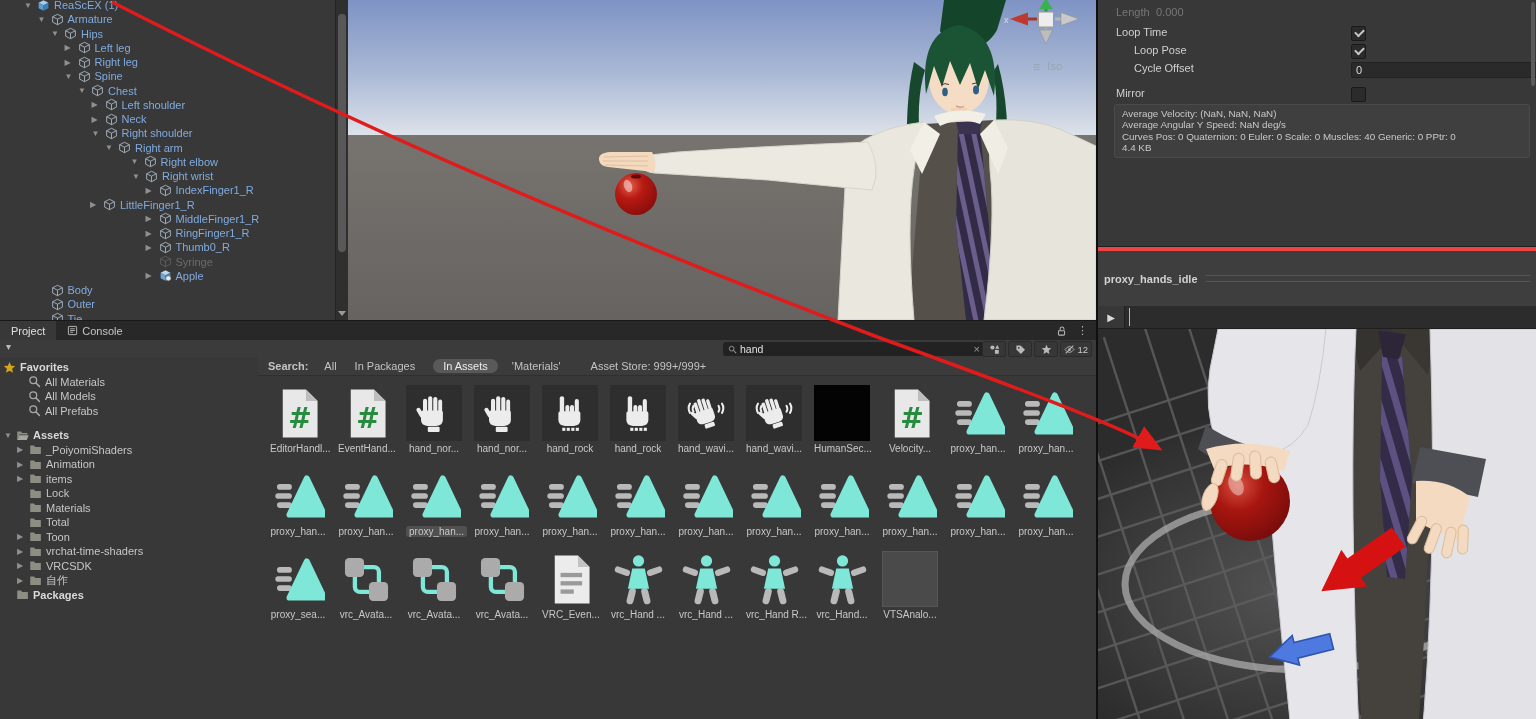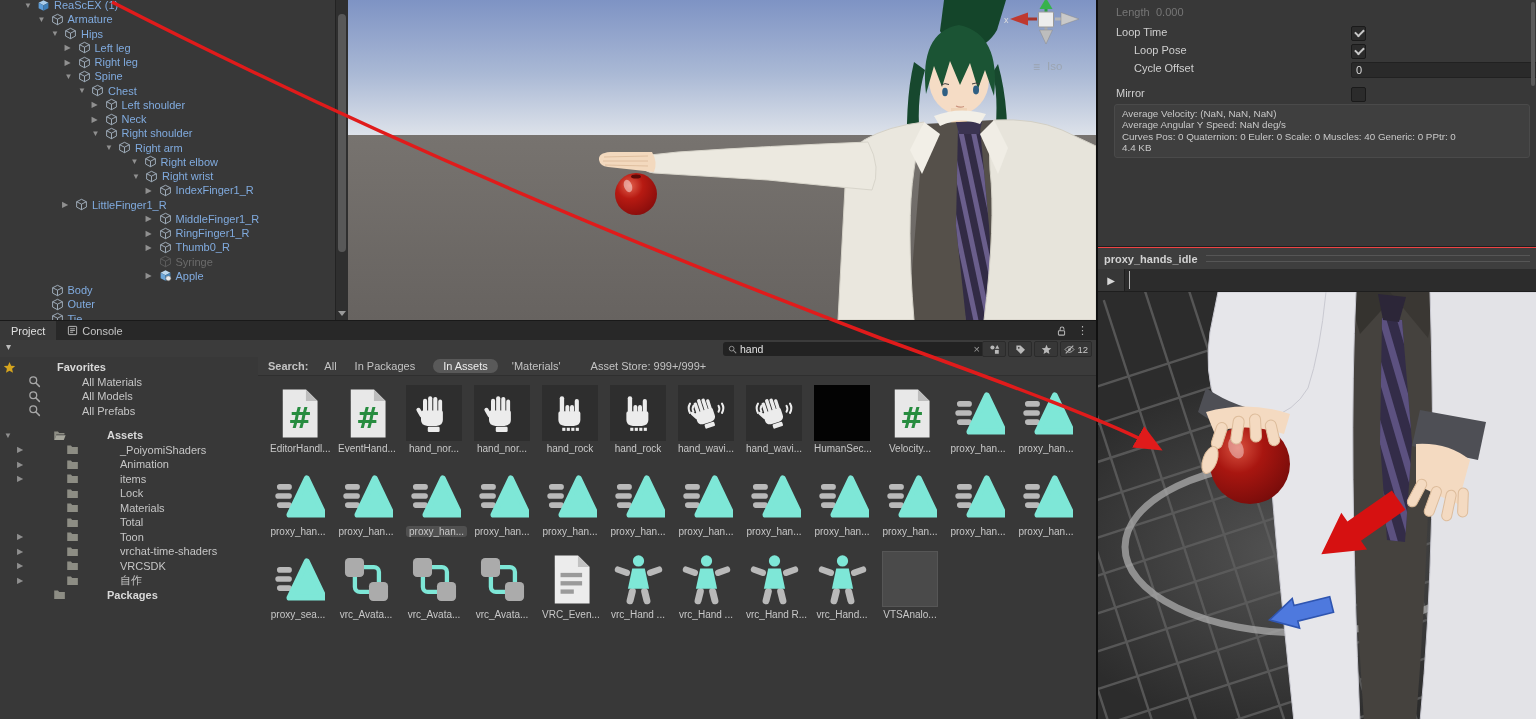--- a/index.html
+++ b/index.html
@@ -24,21 +24,21 @@
   
   .rightpanel{position:absolute;left:1096px;top:0;width:440px;height:719px;background:#383838;border-left:2px solid #101010;box-sizing:border-box;}
   .insp{position:relative;height:246px;border-bottom:1px solid #1f1f1f;font-size:11px;color:#cfcfcf;}
   .ilabel{position:absolute;white-space:nowrap;}
   .dim{color:#767676;}
   .cb{position:absolute;width:13px;height:13px;background:#2b2b2b;border:1px solid #1a1a1a;border-radius:2px;}
   .cb.on::after{content:"";position:absolute;left:2.5px;top:2px;width:7px;height:4px;border-left:2px solid #c8c8c8;border-bottom:2px solid #c8c8c8;transform:rotate(-45deg);}
   .numfield{position:absolute;left:253px;top:62px;width:177px;height:14px;background:#2a2a2a;border:1px solid #212121;border-radius:2px;font-size:11px;color:#dadada;padding:0 4px;line-height:14px;}
   .helpbox{position:absolute;left:16px;right:6px;top:104px;background:#3f3f3f;border:1px solid #4a4a4a;border-radius:3px;padding:3px 7px;font-size:9.8px;line-height:11.4px;color:#c9c9c9;white-space:nowrap;overflow:hidden;}
   .insp-scroll{position:absolute;right:1px;top:2px;width:4px;height:84px;background:#5a5a5a;border-radius:2px;}
-  .pvheader{height:21px;background:#3e3e3e;border-top:1px solid #ef4444;display:flex;align-items:center;padding:0 6px;}
+  .pvheader{height:21px;background:#3e3e3e;border-top:4px solid #ef4444;display:flex;align-items:center;padding:17px 6px;}
   .pvheader .title{font-size:11px;font-weight:bold;color:#d2d2d2;white-space:nowrap;}
   .pvheader .rule{flex:1;margin-left:8px;height:5px;border-top:1px solid #565656;border-bottom:1px solid #565656;}
   .pvbar{position:relative;height:22px;background:#2c2c2c;border-bottom:1px solid #1e1e1e;display:flex;align-items:stretch;}
   .playbtn{width:26px;display:flex;align-items:center;justify-content:center;background:#373737;border-right:1px solid #1f1f1f;color:#d8d8d8;font-size:10px;cursor:pointer;}
   .playhead{position:absolute;left:31px;top:2px;width:1px;height:18px;background:#b9b9b9;}
   .pvcanvas{height:430px;background:#2c2c2c;}
   .pvcanvas svg{display:block;}
   
   .projectpanel{position:absolute;left:0;top:320px;width:1096px;height:399px;background:#383838;}
   .ptabs{position:relative;height:19px;background:#282828;border-top:1px solid #191919;display:flex;align-items:flex-end;}
@@ -53,21 +53,21 @@
   .searchfield{position:absolute;left:723px;top:2px;width:262px;height:14px;background:#222222;border-radius:3px;display:flex;align-items:center;}
   .searchfield .mag{width:9px;height:9px;margin:0 3px 0 5px;color:#9a9a9a;flex:none;}
   .searchinput{flex:1;background:transparent;border:none;outline:none;color:#e2e2e2;font-size:10.5px;font-family:inherit;padding:0;min-width:0;}
   .clearx{color:#9a9a9a;font-size:11px;padding:0 5px;cursor:pointer;}
   .tbuttons{position:absolute;right:4px;top:1px;height:16px;display:flex;gap:2px;}
   .tbtn{min-width:24px;height:16px;background:#373737;border:1px solid #2b2b2b;border-radius:2px;display:flex;align-items:center;justify-content:center;gap:2px;cursor:pointer;box-sizing:border-box;padding:0 3px;}
   .tbtn svg{width:11px;height:11px;color:#b9b9b9;}
   .tbtn span{font-size:9.5px;color:#c9c9c9;}
   .pbody{position:absolute;left:0;top:37px;right:0;bottom:0;}
   .ptree{position:absolute;left:0;top:0;bottom:0;width:258px;border-right:1px solid #292929;overflow:hidden;background:#383838;}
-  .frow{display:flex;align-items:center;height:14.5px;font-size:11px;color:#c6c6c6;white-space:nowrap;cursor:default;gap:37px;}
+  .frow{display:flex;align-items:center;height:14.5px;font-size:11px;color:#c6c6c6;white-space:nowrap;cursor:default;}
   .frow .arrow{width:12px;font-size:8px;color:#8f8f8f;flex:none;}
   .frow.closed>.arrow::after{content:"▶";}
   .frow.open>.arrow::after{content:"▼";}
   .frow svg{width:13px;height:13px;margin-right:4px;flex:none;color:#8d8d84;}
   .frow.bold{font-weight:bold;color:#d9d9d9;}
   .fav-block{padding-top:3px;}
   .fav-root{padding-left:3px;}
   .fav-root svg{color:#d6a51e;}
   .fav-item{padding-left:28px;}
   .fav-item svg{color:#a8a8a8;}
@@ -322,21 +322,21 @@
           </svg>
       <span class="hlabel">Right wrist</span>
     </div>
         <div class="hrow closed" style="padding-left: 145.5px;">
       <span class="arrow"></span>
       <svg>
             <use href="#sym-cube" xlink:href="#sym-cube"></use>
           </svg>
       <span class="hlabel">IndexFinger1_R</span>
     </div>
-        <div class="hrow closed" style="padding-left: 62px;">
+        <div class="hrow closed" style="padding-left: 90px;">
       <span class="arrow"></span>
       <svg>
             <use href="#sym-cube" xlink:href="#sym-cube"></use>
           </svg>
       <span class="hlabel">LittleFinger1_R</span>
     </div>
         <div class="hrow closed" style="padding-left: 145.5px;">
       <span class="arrow"></span>
       <svg>
             <use href="#sym-cube" xlink:href="#sym-cube"></use>

